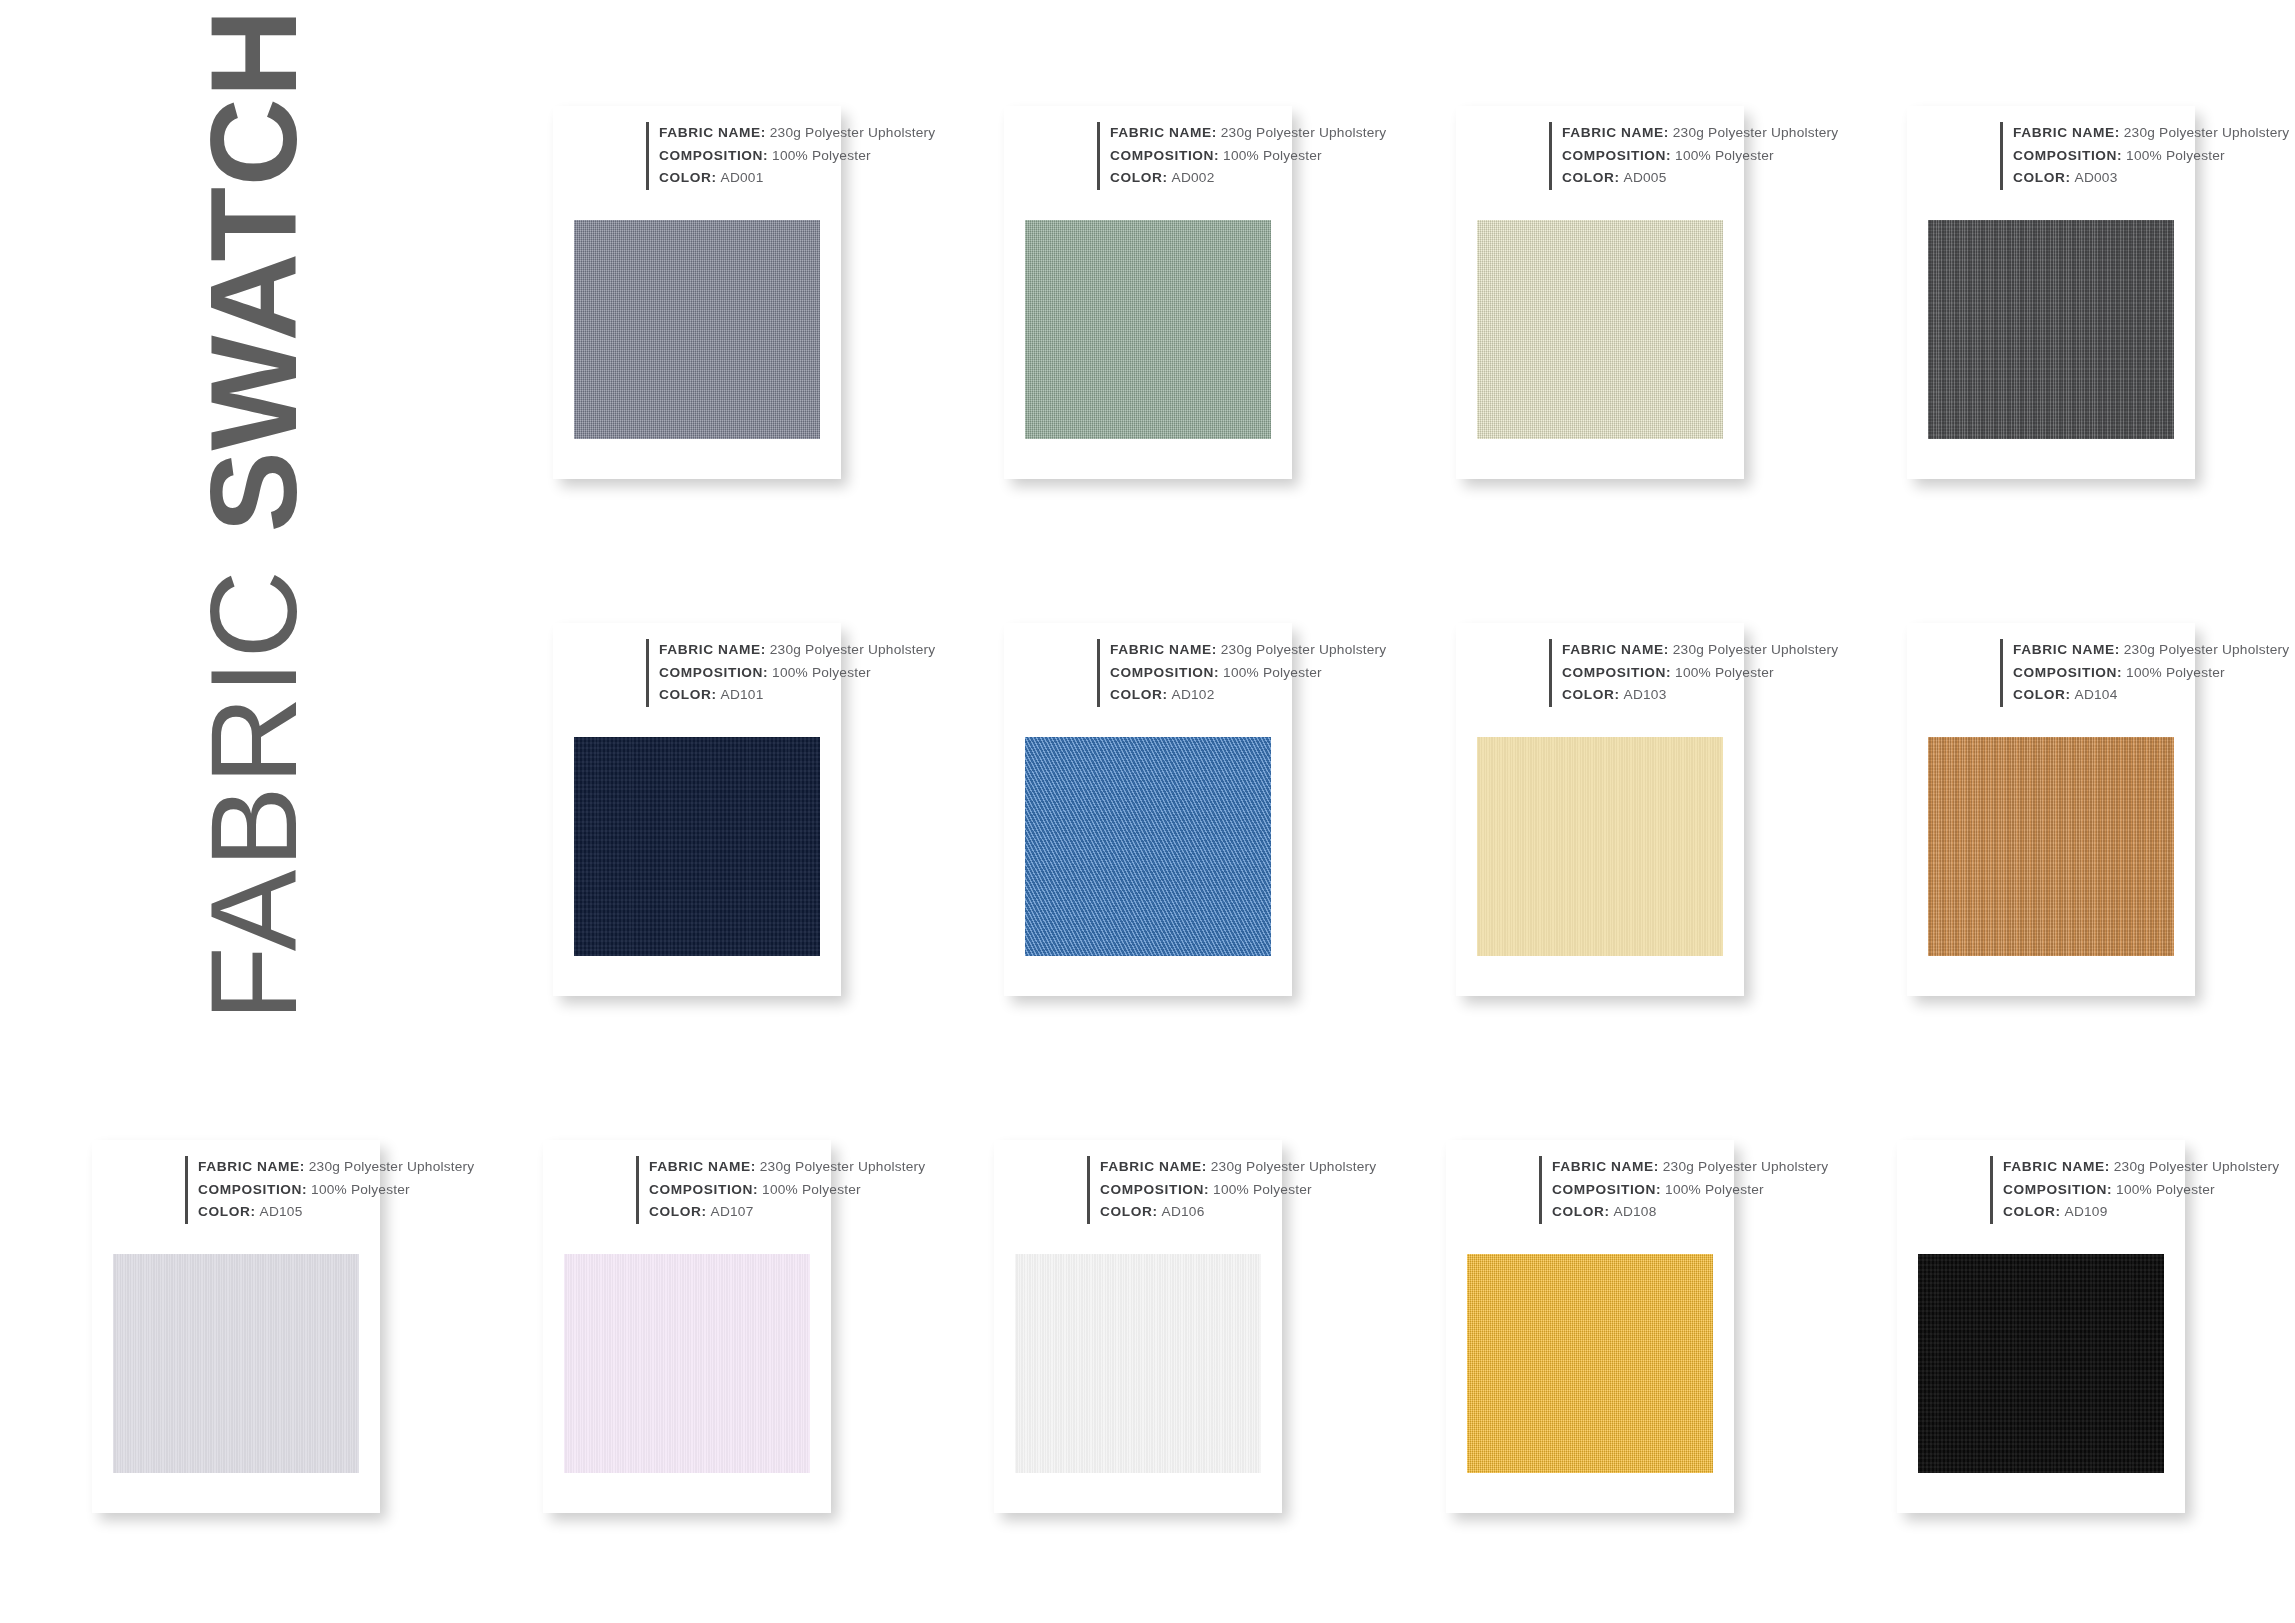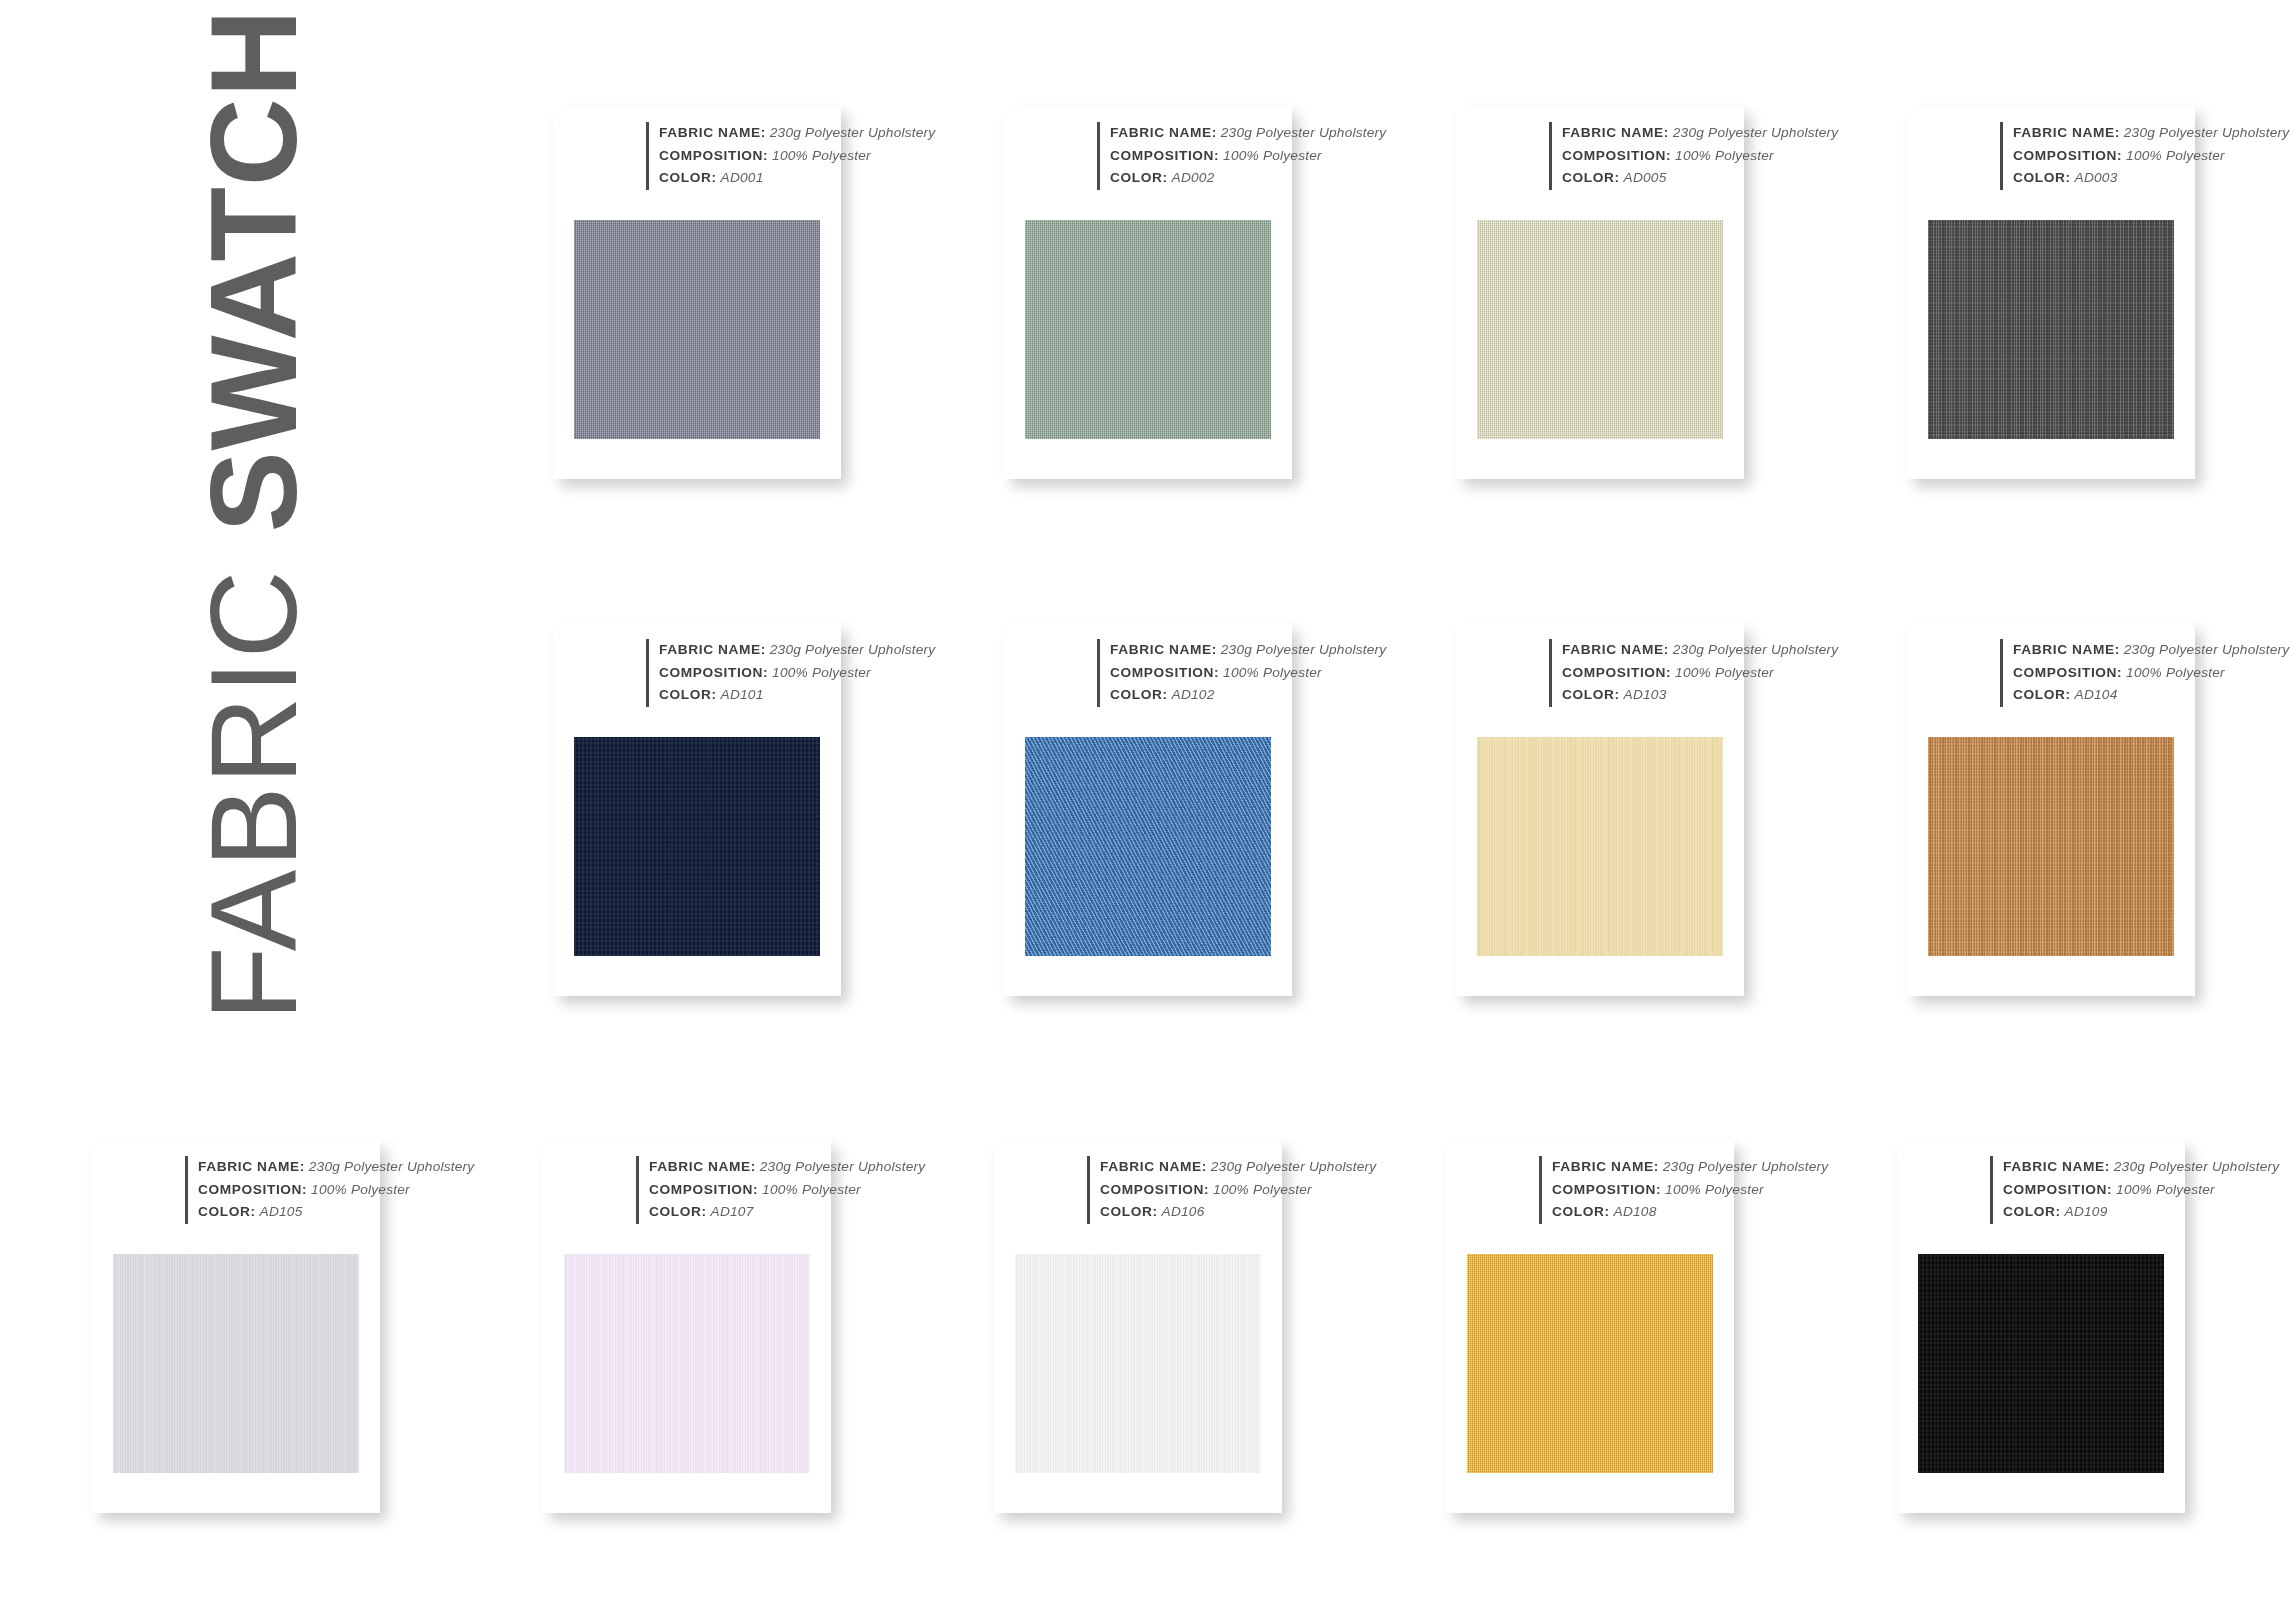--- a/index.html
+++ b/index.html
@@ -80,21 +80,20 @@
   }
   .meta-line .k {
     font-weight: 700;
     letter-spacing: 0.6px;
     color: #3c3d40;
   }
   .meta-line .v {
     font-weight: 400;
     letter-spacing: 0.2px;
     color: #606165;
-    font-style: italic;
   }
 
   .swatch {
     position: absolute;
     background-color: #cccccc;
   }
   
   .tex-weave {
     background-image:
       repeating-linear-gradient(90deg,

